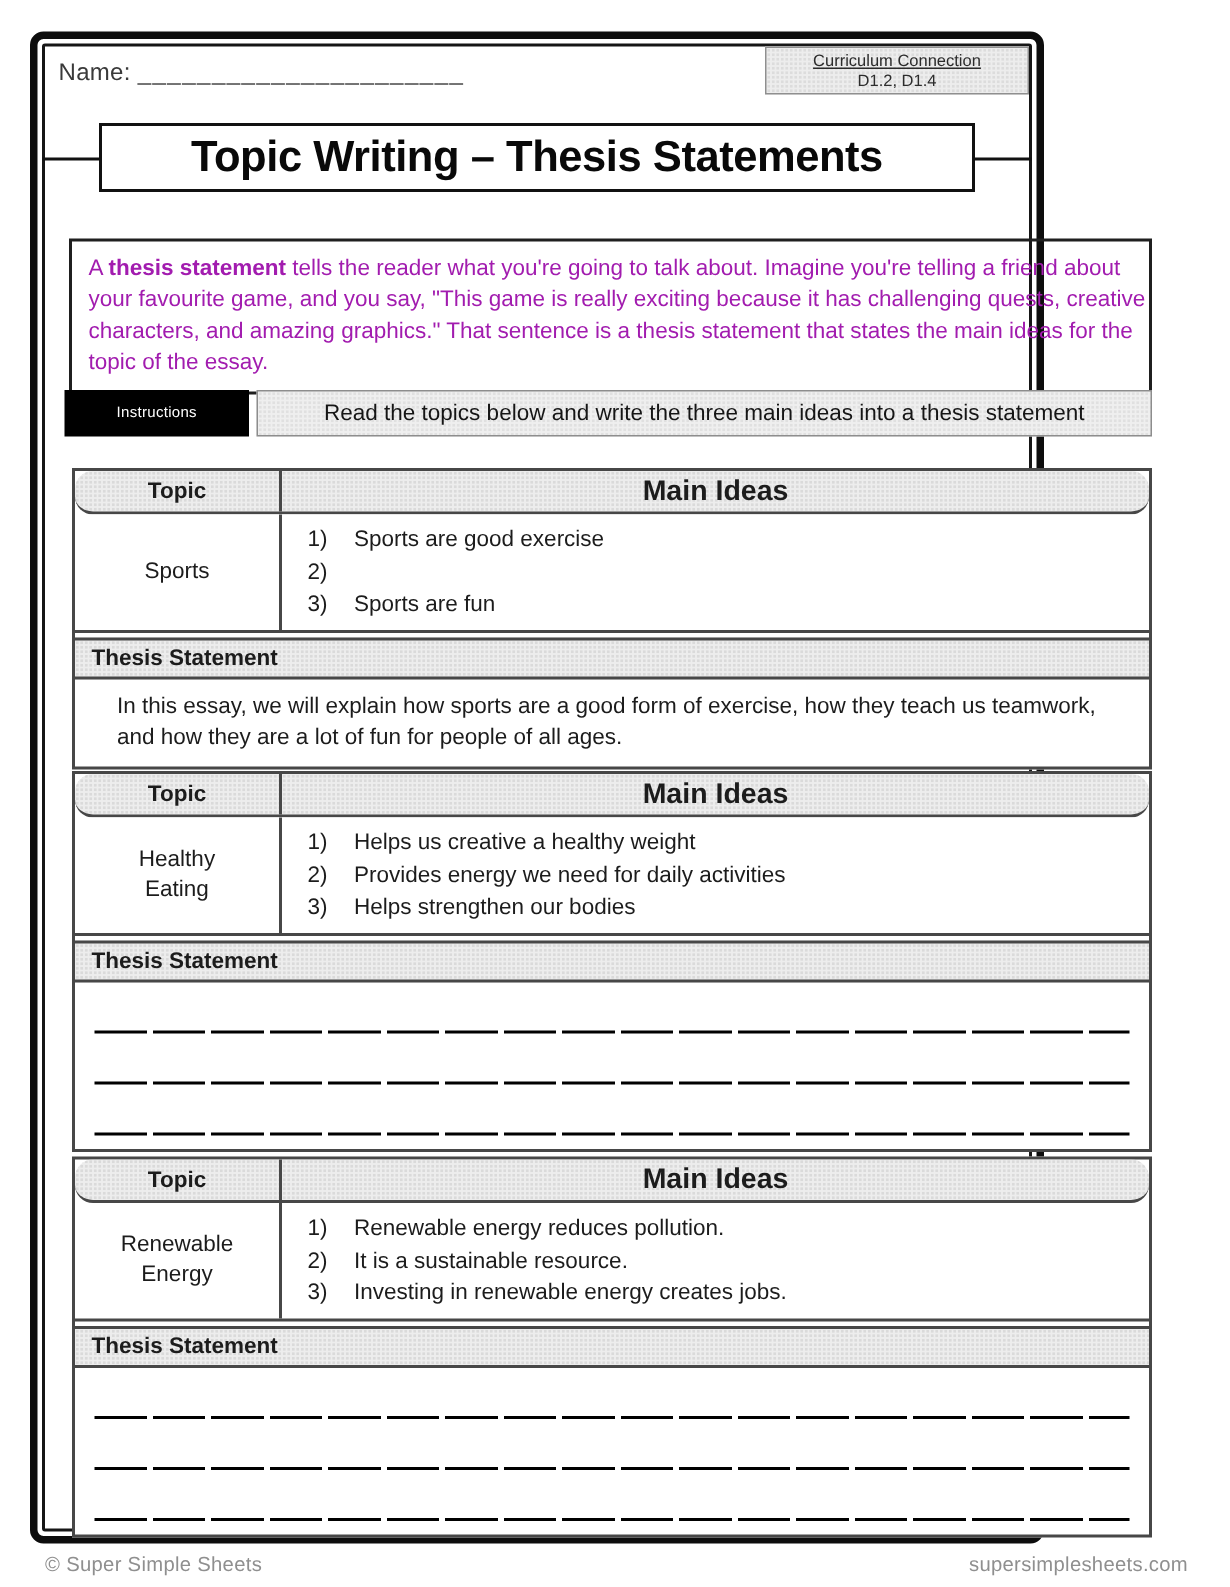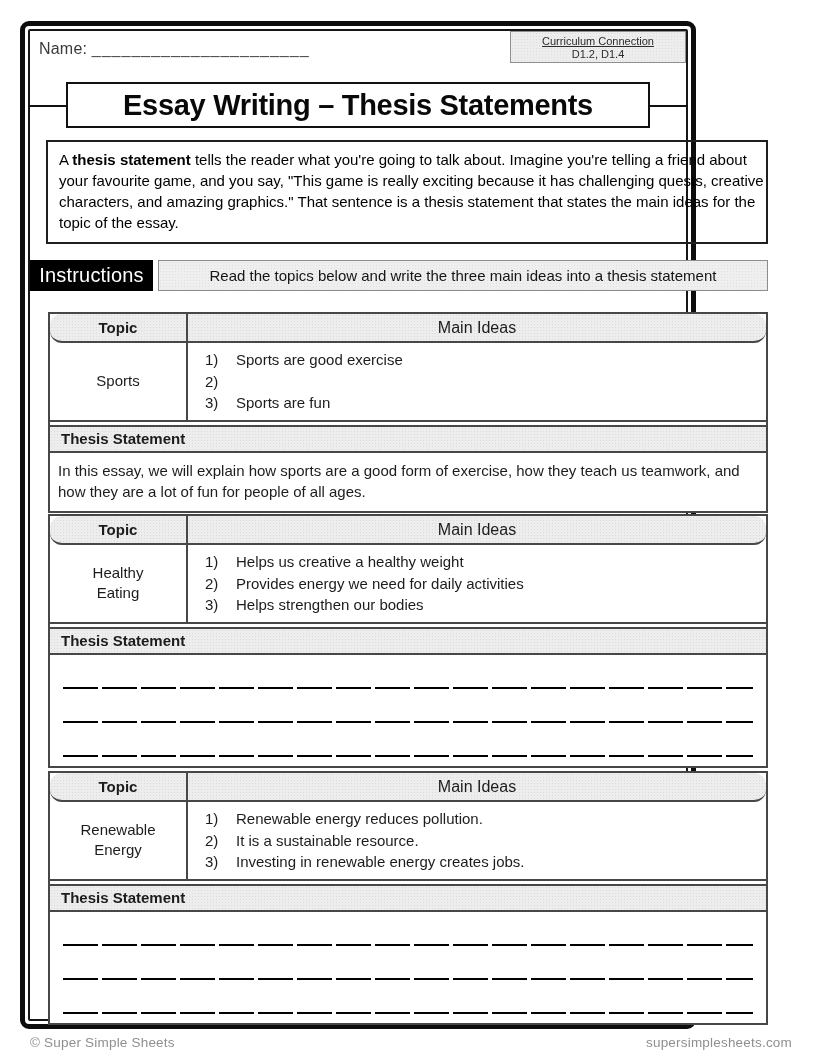--- a/index.html
+++ b/index.html
@@ -27,54 +27,54 @@
 
   
   .title-band { position:absolute; top:51px; left:0; right:0; height:48px; }
   .title-band::before { content:""; position:absolute; left:-2px; right:-2px; top:23px;
     border-top:2px solid #111; }
   .title-box { position:relative; width:584px; height:46px; margin:0 auto; background:#fff;
     border:2px solid #111; text-align:center; font-size:29px; font-weight:bold;
     line-height:42px; letter-spacing:-.3px; color:#090909; }
 
   
-  .intro-box { position:absolute; left:16px; top:109px; width:722px; border:2px solid #1f1f1f;
-    padding:7px 1px 9px 11px; font-size:15px; line-height:21px; color:#000000; }
+  .intro-box { position:absolute; left:16px; top:128px; width:722px; border:2px solid #1f1f1f;
+    padding:7px 1px 9px 11px; font-size:15px; line-height:21px; color:#a21caf; }
 
   
   .instructions-row { position:absolute; left:0; top:229px; width:738px; height:31px;
     display:flex; }
-  .instructions-label { width:123px; background:#000; color:#fff; font-size:20px;
-    display:flex; align-items:center; justify-content:center; letter-spacing:.2px; }
+  .instructions-label { width:123px; background:#000; color:#fff; font-size:10px;
+    display:flex; align-items:center; justify-content:center; letter-spacing:.2px;margin-left:13px; }
   .instructions-gap { width:5px; }
   .instructions-text { flex:1; border:1px solid #8d8d8d; background-color:#efefef;
     background-image:radial-gradient(#e0e0e0 1px, transparent 1px); background-size:3px 3px;
     display:flex; align-items:center; justify-content:center; font-size:15px; color:#151515; }
 
   
   .tbl { position:absolute; left:18px; width:720px; border:2px solid #474747; background:#fff; }
   .tbl-head { display:flex; height:29px; border-bottom:2px solid #474747;
     background-color:#ededed;
     background-image:radial-gradient(#dadada 1px, transparent 1px); background-size:3px 3px;border-radius:12px; }
   .th-topic { width:138px; border-right:2px solid #474747; display:flex; align-items:center;
     justify-content:center; font-weight:bold; font-size:15px; }
   .th-ideas { flex:1; display:flex; align-items:center; justify-content:center;
-    font-weight:normal; font-size:16px; }
+    font-weight:bold; font-size:19px; }
   .tbl-body { display:flex; border-bottom:2px solid #474747; }
   .td-topic { width:138px; border-right:2px solid #474747; display:flex; align-items:center;
     justify-content:center; text-align:center; font-size:15px; padding:0 24px; line-height:20px; }
   .td-ideas { flex:1; padding:6px 10px 6px 17px; font-size:15px; }
   .idea-row { display:flex; line-height:21.5px; }
   .idea-num { width:31px; flex:none; }
   .thesis-spacer { height:3px; }
   .thesis-head { background-color:#ededed;
     background-image:radial-gradient(#dadada 1px, transparent 1px); background-size:3px 3px;
     border-top:2px solid #474747; border-bottom:2px solid #474747;
     font-weight:bold; font-size:15px; padding:3px 11px 4px 11px; }
-  .thesis-text { padding:7px 11px 9px 8px; font-size:15px; line-height:21px; min-height:53px; }
+  .thesis-text { padding:7px 11px 9px 28px; font-size:15px; line-height:21px; min-height:53px; }
   .write-area { padding:0 13px 9px 13px; }
   .write-line { height:34px;
     background-image:repeating-linear-gradient(90deg, #000 0, #000 35px, rgba(0,0,0,0) 35px, rgba(0,0,0,0) 39px);
     background-size:100% 2px; background-position:left bottom; background-repeat:no-repeat; }
   .t1 { top:281px; }
   .t2 { top:483px; }
   .t2 .tbl-body, .t3 .tbl-body { min-height:73px; }
   .t3 { top:740px; }
 
   
@@ -93,21 +93,21 @@
     </div>
 
     <div class="page-num">48</div>
 
     <div class="curriculum-box">
       <div class="curriculum-title">Curriculum Connection</div>
       <div>D1.2, D1.4</div>
     </div>
 
     <div class="title-band">
-      <div class="title-box">Essay Writing – Thesis Statements</div>
+      <div class="title-box">Topic Writing – Thesis Statements</div>
     </div>
 
     <div class="intro-box">
       <span>A </span><b>thesis statement</b><span> tells the reader what you're going to talk about. Imagine you're telling a friend about your favourite game, and you say, "This game is really exciting because it has challenging quests, creative characters, and amazing graphics." That sentence is a thesis statement that states the main ideas for the topic of the essay.</span>
     </div>
 
     <div class="instructions-row">
       <div class="instructions-label">Instructions</div>
       <div class="instructions-gap"></div>
       <div class="instructions-text">Read the topics below and write the three main ideas into a thesis statement</div>

